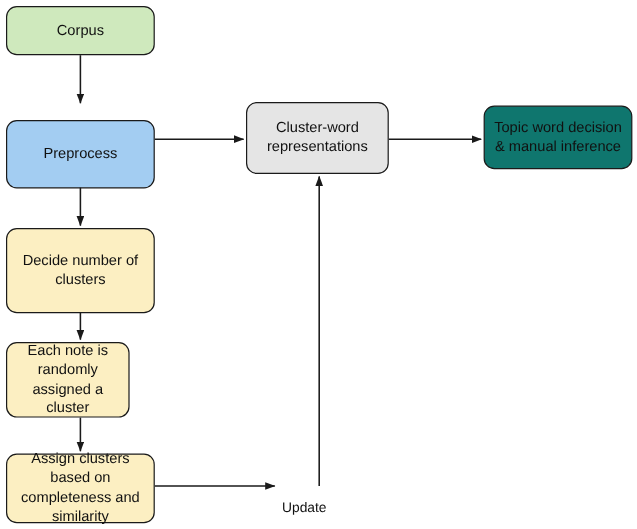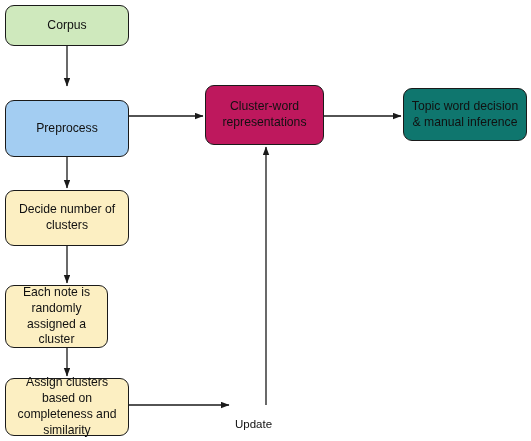--- a/index.html
+++ b/index.html
@@ -27,24 +27,24 @@
     font-size: 12.2px;
     line-height: 1.30;
     color: #111111;
     padding: 2px 5px;
     z-index: 2;
   }
   .node span { display: block; width: 100%; }
 
   .n-corpus      { left: 5px;   top: 5px;   width: 124px; height: 41px;  background: #cfe9bd; }
   .n-preprocess  { left: 5px;   top: 100px;  width: 124px; height: 57px;  background: #a3cdf2; }
-  .n-decide      { left: 5px;   top: 190px; width: 124px; height: 56px;  background: #fcefc2; }
+  .n-decide      { left: 5px;   top: 190px; width: 124px; height: 71px;  background: #fcefc2; }
   .n-eachnote    { left: 5px;   top: 285px; width: 103px; height: 63px;  background: #fcefc2; }
   .n-assign      { left: 5px;   top: 378px; width: 124px; height: 58px;  background: #fcefc2; }
-  .n-cluster     { left: 205px; top: 85px;  width: 119px; height: 60px;  background: #be185d; }
+  .n-cluster     { left: 205px; top: 85px;  width: 119px; height: 60px;  background: #e5e5e5; }
   .n-topic       { left: 403px; top: 88px;  width: 124px; height: 53px;  background: #0f766e; }
 
   .edge-label {
     position: absolute;
     font-family: "Liberation Sans", sans-serif;
     font-size: 11.5px;
     color: #111111;
     white-space: nowrap;
     z-index: 3;
   }

